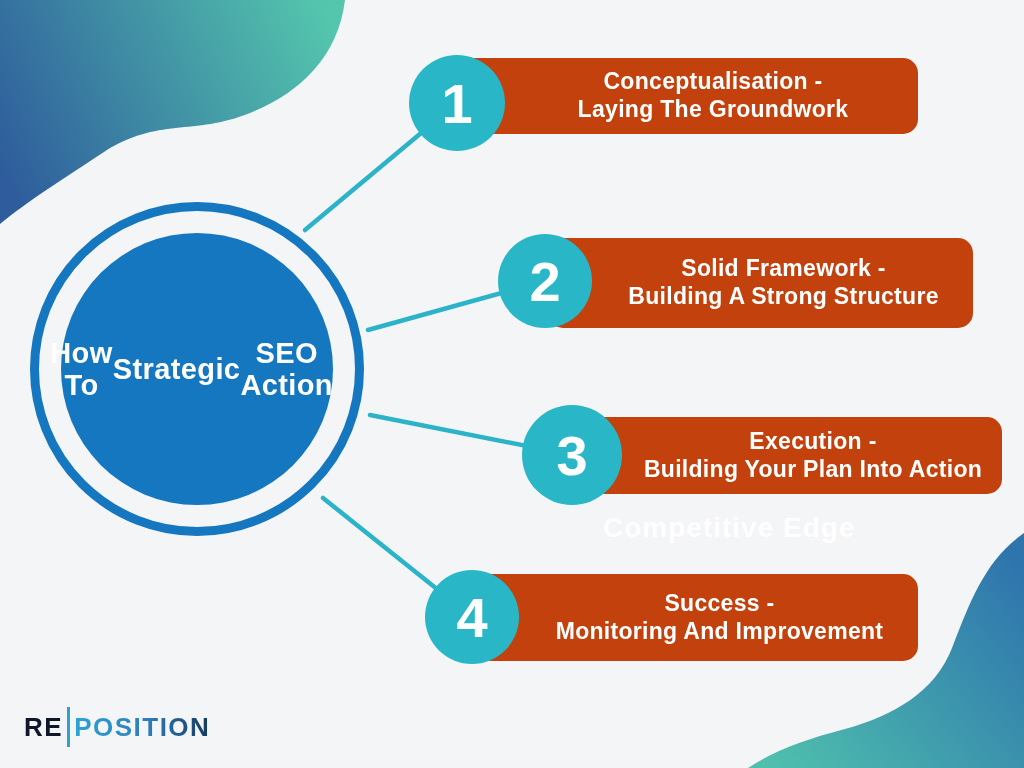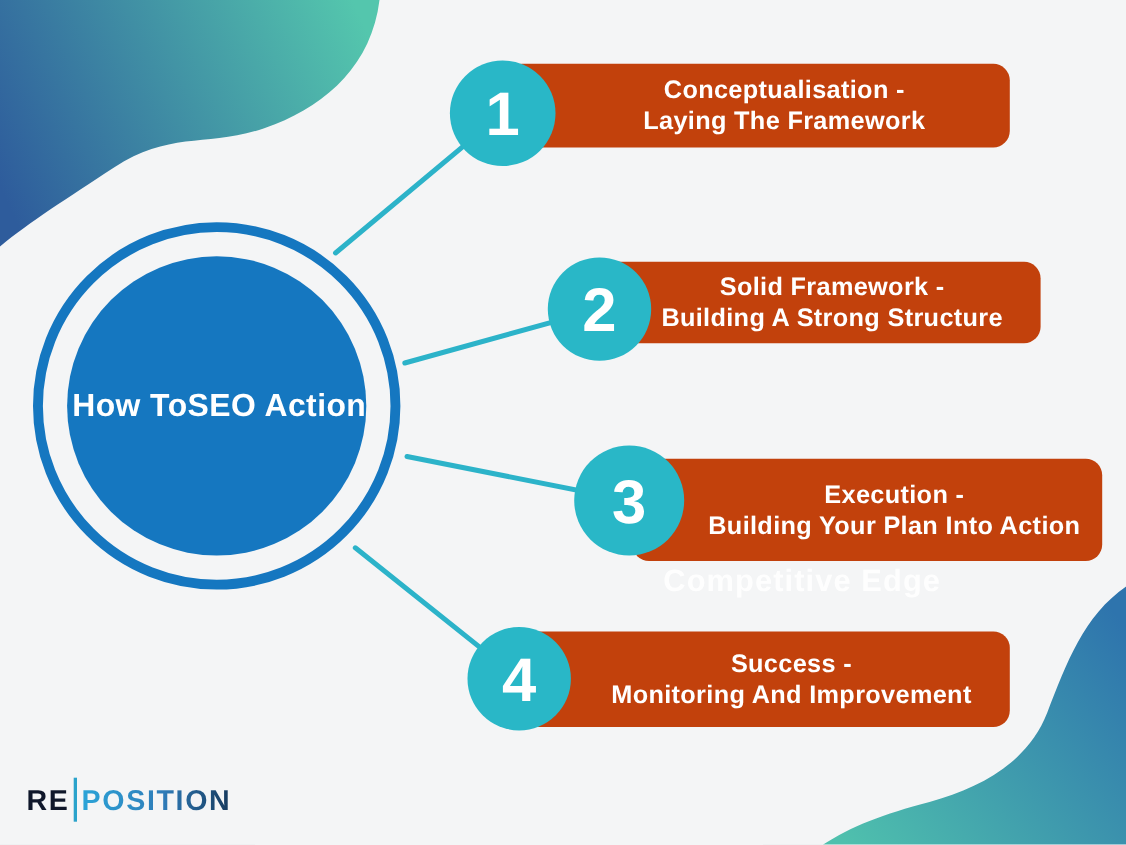--- a/index.html
+++ b/index.html
@@ -25,22 +25,22 @@
 
   
   .step-bar {
     position:absolute; background:#c2410c; border-radius:15px;
     box-sizing:border-box; color:#ffffff;
     display:flex; flex-direction:column; justify-content:center;
     text-align:center; font-size:23px; font-weight:600; line-height:1.2;
     letter-spacing:0.3px;
   }
   .bar-1 { left:460px; top:58px;  width:458px; height:76px; padding-left:48px; }
-  .bar-2 { left:521px; top:238px; width:425px; height:74px; padding-left:46px; }
-  .bar-3 { left:575px; top:417px; width:427px; height:93px; padding-left:49px; }
+  .bar-2 { left:548px; top:238px; width:425px; height:90px; padding-left:46px; }
+  .bar-3 { left:575px; top:417px; width:427px; height:77px; padding-left:49px; }
   .bar-4 { left:475px; top:574px; width:443px; height:87px; padding-left:46px; }
 
   
   .step-badge {
     position:absolute; border-radius:50%; background:#29b7c7; color:#ffffff;
     display:flex; align-items:center; justify-content:center;
     font-size:56px; font-weight:700;
   }
   .badge-1 { left:409px; top:55px;  width:96px;  height:96px; }
   .badge-2 { left:498px; top:234px; width:94px;  height:94px; }
@@ -89,21 +89,21 @@
     <g stroke="#2cb3c9" stroke-width="4.5" stroke-linecap="round">
       <line x1="305" y1="230" x2="457" y2="103"></line>
       <line x1="368" y1="330" x2="545" y2="281"></line>
       <line x1="370" y1="415" x2="572" y2="455"></line>
       <line x1="323" y1="498" x2="472" y2="617"></line>
     </g>
   </svg>
 
   <div class="step-bar bar-1">
     <div>Conceptualisation -</div>
-    <div>Laying The Framework</div>
+    <div>Laying The Groundwork</div>
   </div>
   <div class="step-bar bar-2">
     <div>Solid Framework -</div>
     <div>Building A Strong Structure</div>
   </div>
   <div class="step-bar bar-3">
     <div>Execution -</div>
     <div>Building Your Plan Into Action</div>
   </div>
   <div class="step-bar bar-4">
@@ -120,20 +120,21 @@
   <div class="step-badge badge-3">
     <span>3</span>
   </div>
   <div class="step-badge badge-4">
     <span>4</span>
   </div>
 
   <div class="center-ring"></div>
   <div class="center-circle">
     <div>How To</div>
+    <div>Strategic</div>
     <div>SEO Action</div>
   </div>
 
   <div class="watermark">Competitive Edge</div>
 
   <div class="logo">
     <span class="logo-re">RE</span>
     <span class="logo-divider"></span>
     <span class="logo-position">POSITION</span>
   </div>

